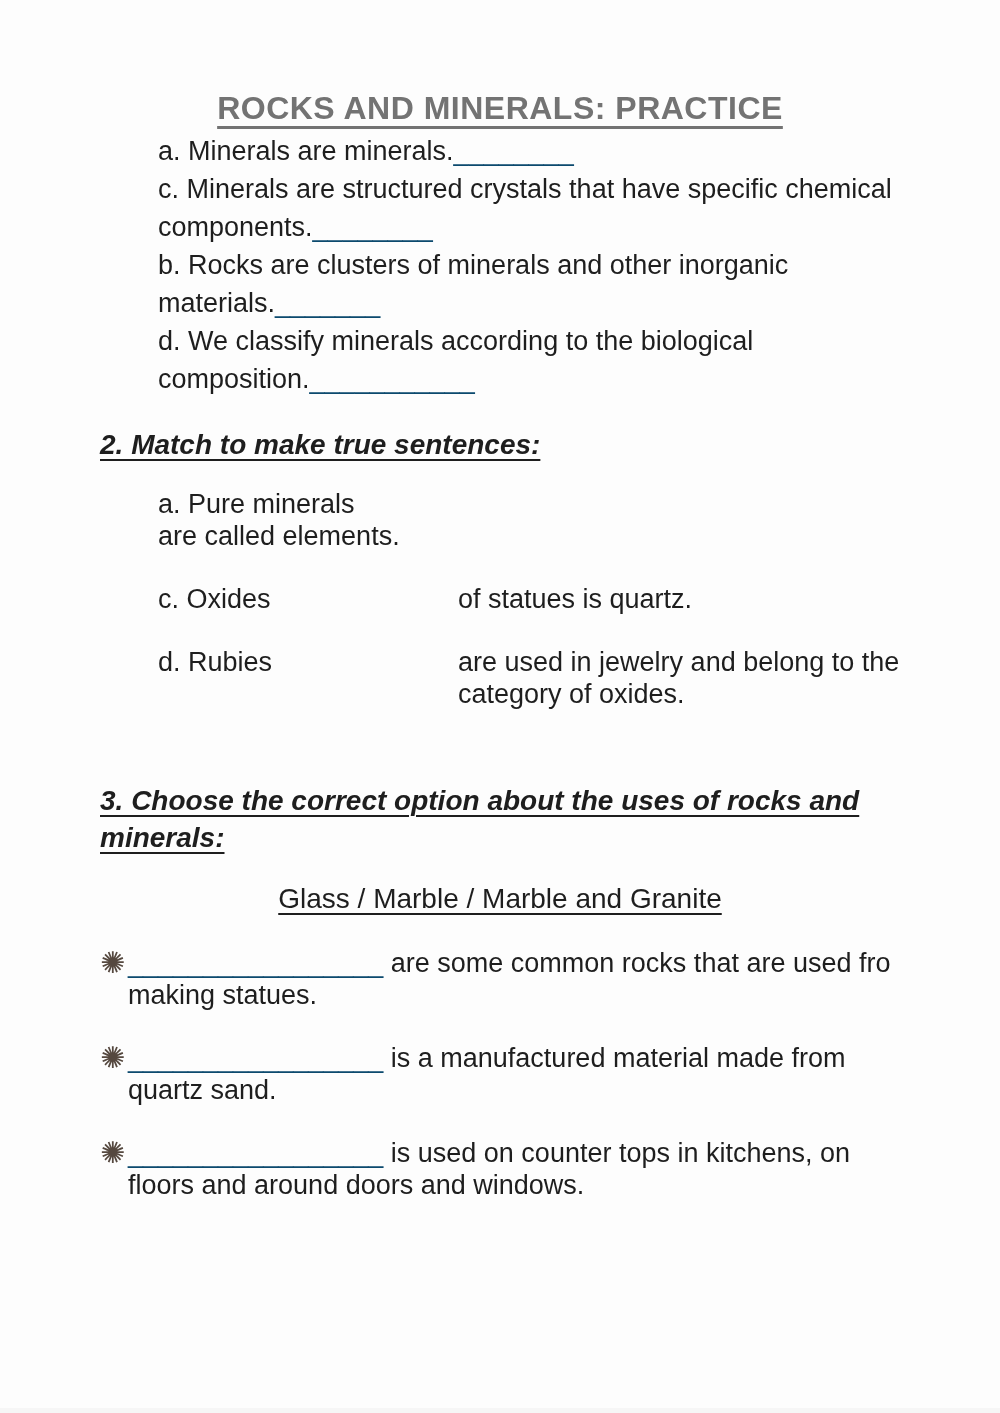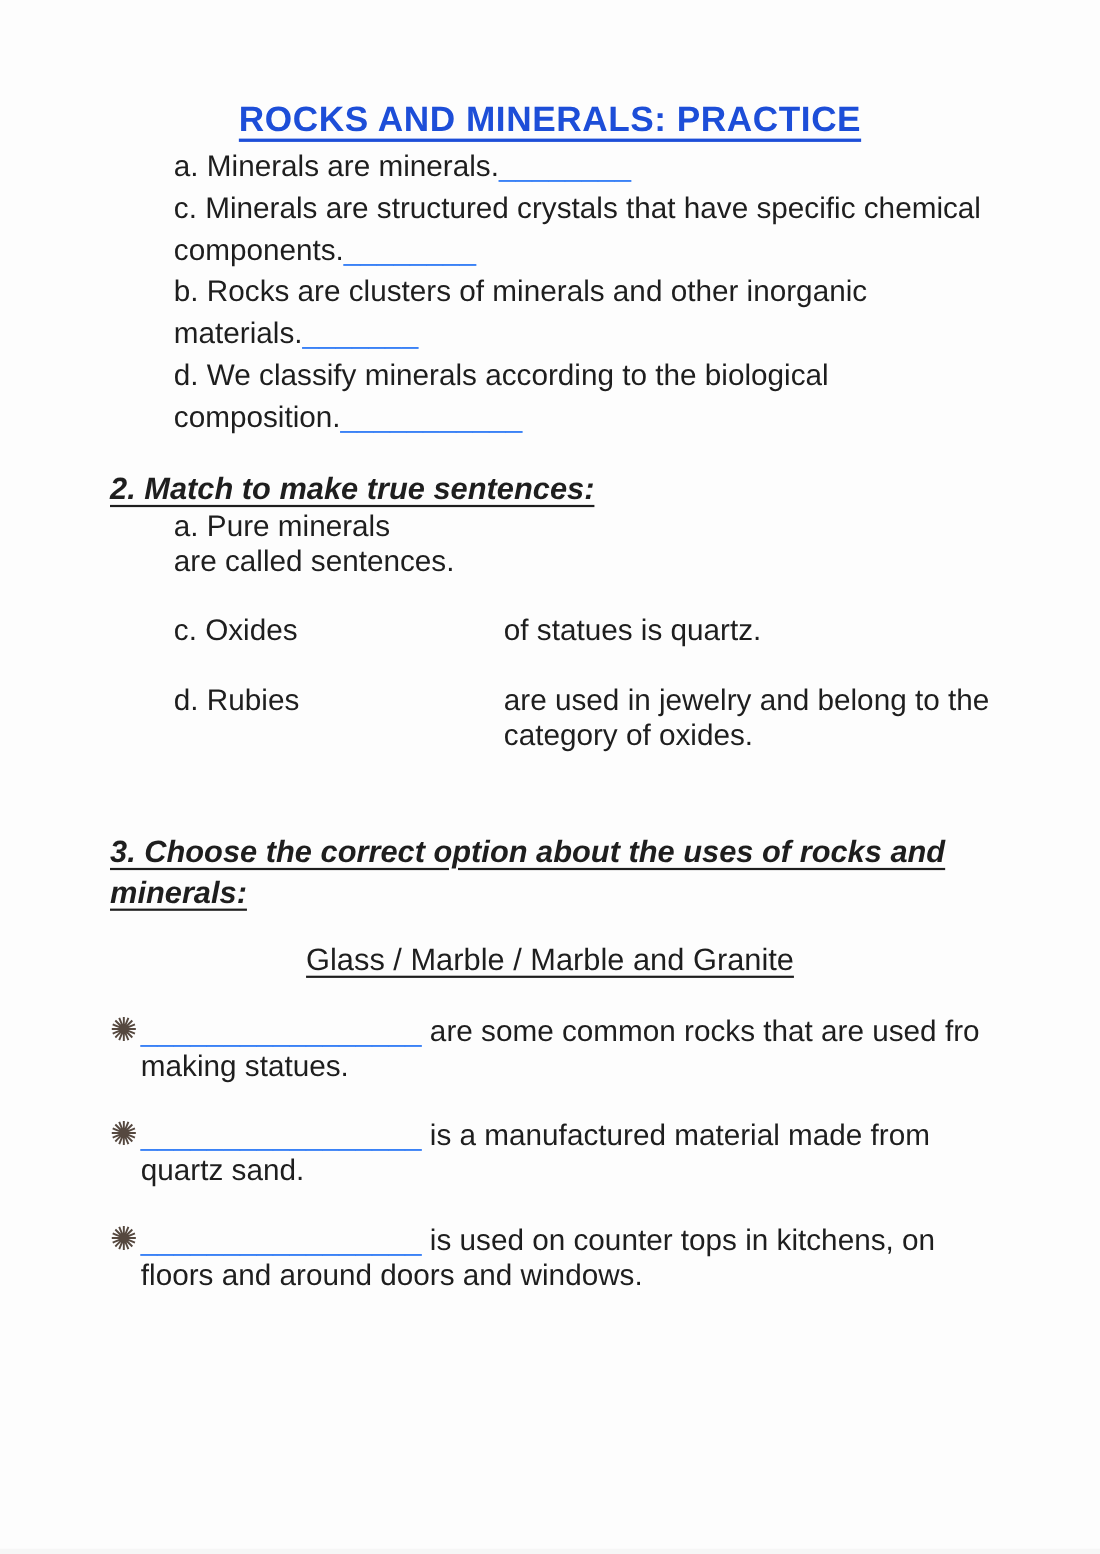--- a/index.html
+++ b/index.html
@@ -20,21 +20,21 @@
     overflow: hidden;
   }
   
   .page-title {
     margin: 0;
     text-align: center;
     font-size: 32px;
     line-height: 40px;
     font-weight: bold;
     letter-spacing: 0.5px;
-    color: #1d4ed8;
+    color: #737373;
     text-decoration: underline;
     text-decoration-thickness: 3px;
     text-underline-offset: 7px;
   }
   
   .section-heading {
     margin: 0;
     font-size: 28px;
     line-height: 34px;
     font-weight: bold;
@@ -49,24 +49,24 @@
   .heading-3 { margin-top: 72px; line-height: 37px; }
 
   
   .tf-items { padding-left: 58px; margin-top: 4px; }
   .tf-item {
     margin: 0;
     font-size: 27px;
     line-height: 38px;
     white-space: pre-line;
   }
-  .blank { letter-spacing: 0; color: #3b82f6; }
+  .blank { letter-spacing: 0; color: #0c4a6e; }
 
   
-  .match-rows { }
+  .match-rows { margin-top: 26px; }
   .match-row {
     display: flex;
     padding-left: 58px;
     font-size: 27px;
     line-height: 32px;
   }
   .match-row + .match-row.gapped { margin-top: 31px; }
   .match-left { width: 300px; flex: 0 0 300px; }
   .match-right { flex: 1; white-space: pre-line; }
 
@@ -127,21 +127,21 @@
     <p class="tf-item"><span>d. We classify minerals according to the biological
 composition.</span><span class="blank">___________</span></p>
   </div>
 
   <h2 class="section-heading heading-2">2. Match to make true sentences:</h2>
   <div class="match-rows">
     <div class="match-row">
       <div class="match-left">a. Pure minerals</div>
     </div>
     <div class="match-row">
-      <div class="match-right">are called sentences.</div>
+      <div class="match-right">are called elements.</div>
     </div>
     <div class="match-row gapped">
       <div class="match-left">c. Oxides</div>
       <div class="match-right">of statues is quartz.</div>
     </div>
     <div class="match-row gapped">
       <div class="match-left">d. Rubies</div>
       <div class="match-right">are used in jewelry and belong to the
 category of oxides.</div>
     </div>

